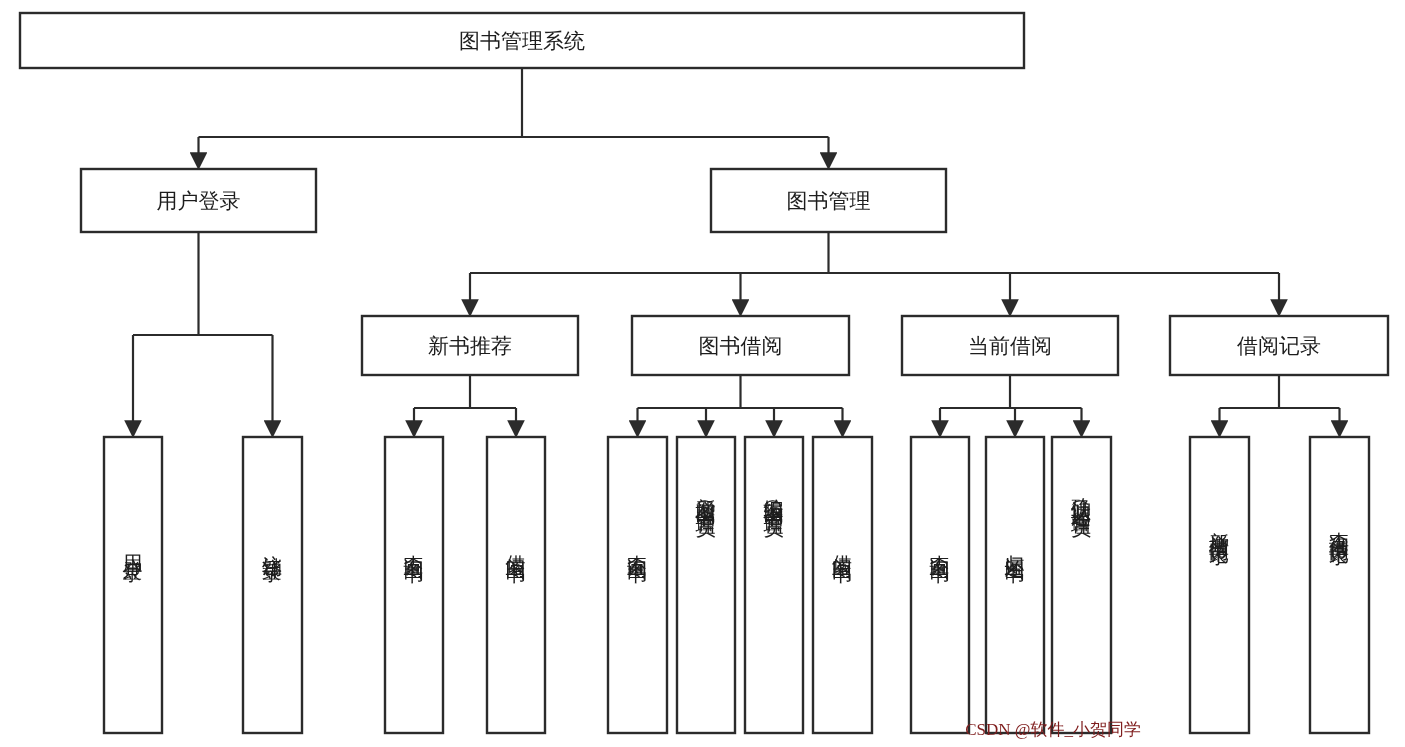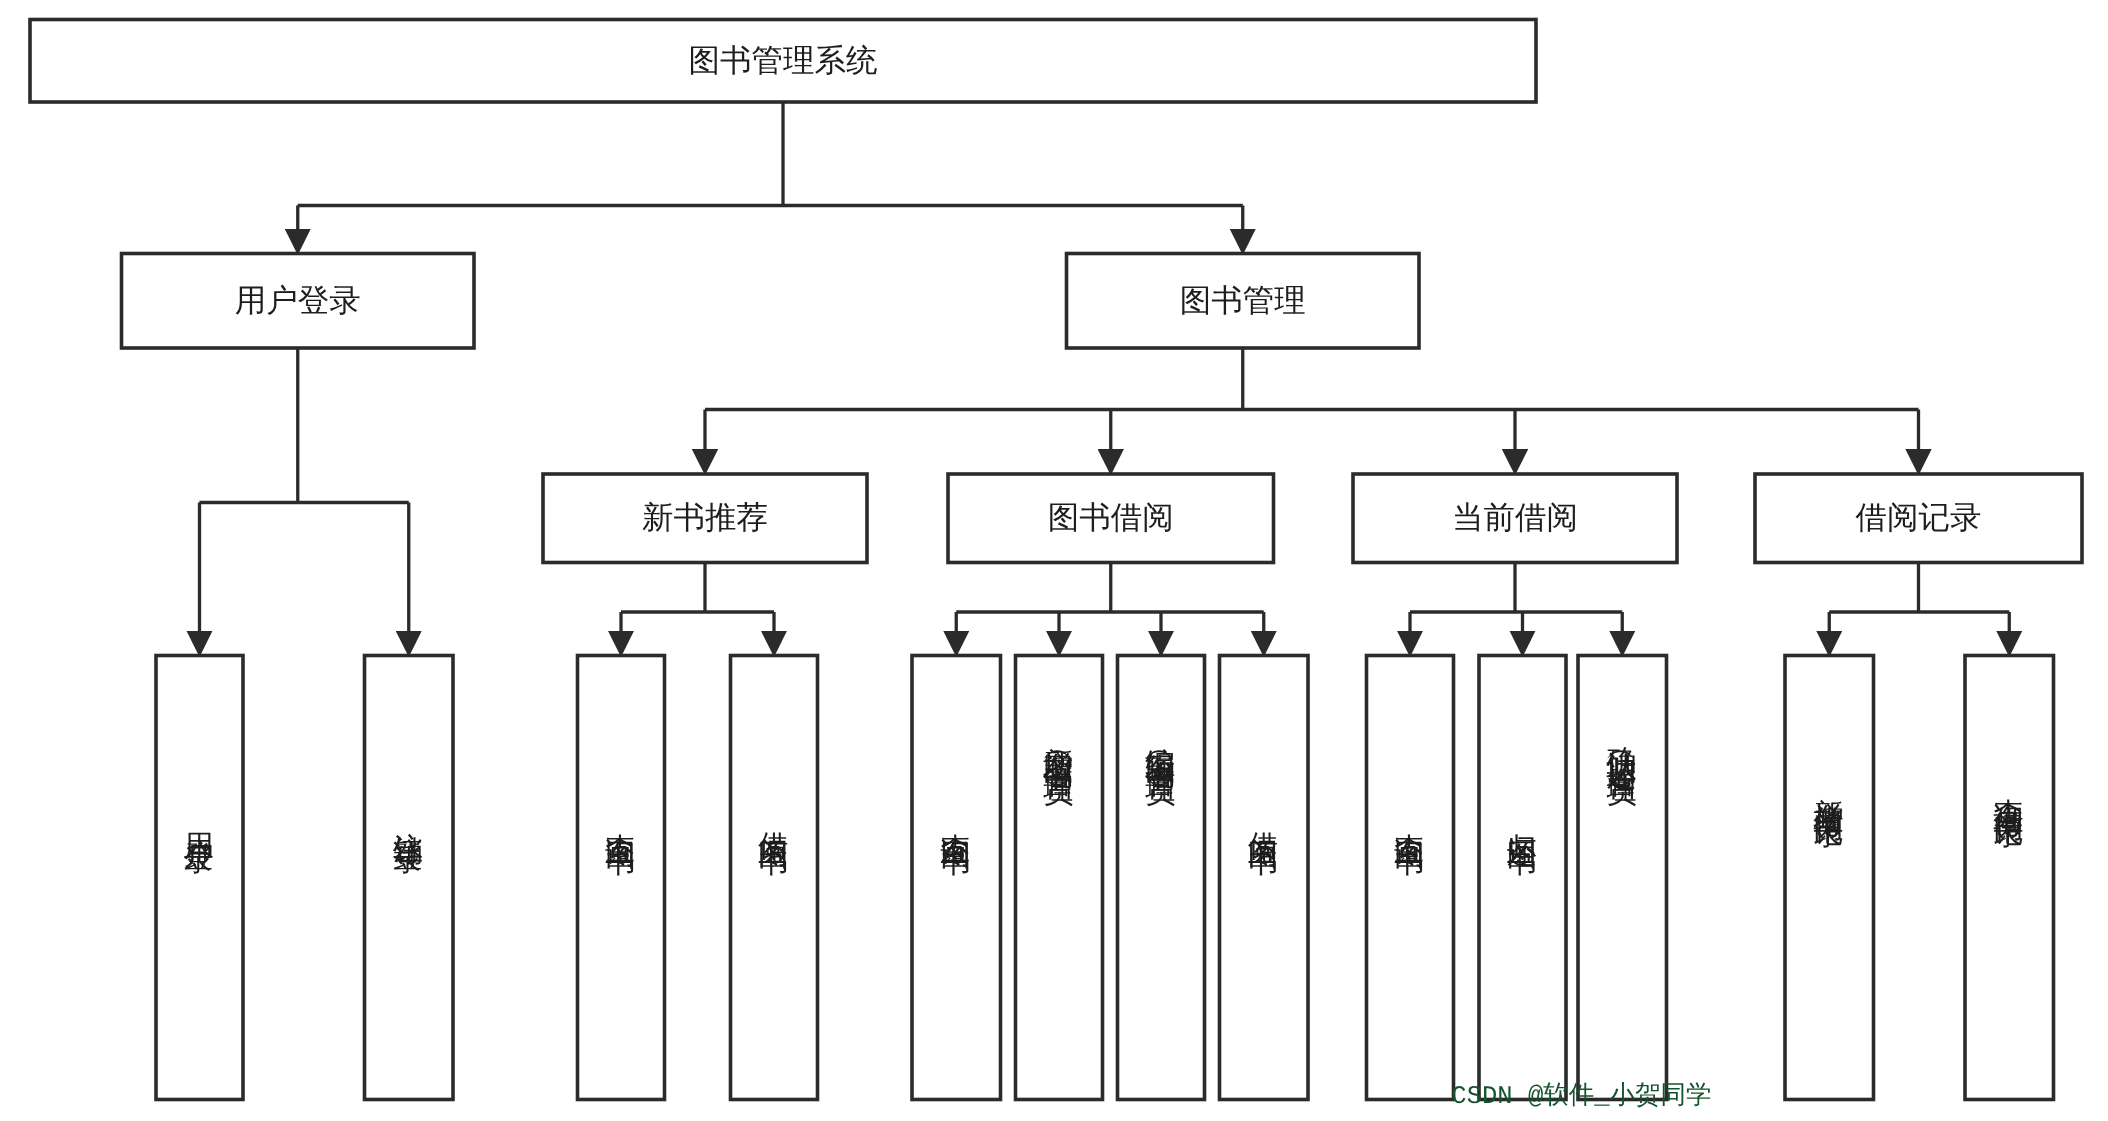--- a/index.html
+++ b/index.html
@@ -64,23 +64,23 @@
     stroke-linejoin: miter;
   }
   .arrow-head {
     fill: #2b2b2b;
     stroke: none;
   }
   .watermark {
     position: absolute;
     right: 8px;
     bottom: 6px;
-    font-family: Liberation Mono, monospace;
+    font-family: Liberation Serif, serif;
     font-size: 17px;
-    color: #14532d;
+    color: #7f1d1d;
     white-space: nowrap;
     user-select: none;
   }
 </style>
 </head>
 <body>
 
 <div id="diagram-root">
 
   <svg class="canvas" viewBox="0 0 1405 747">

